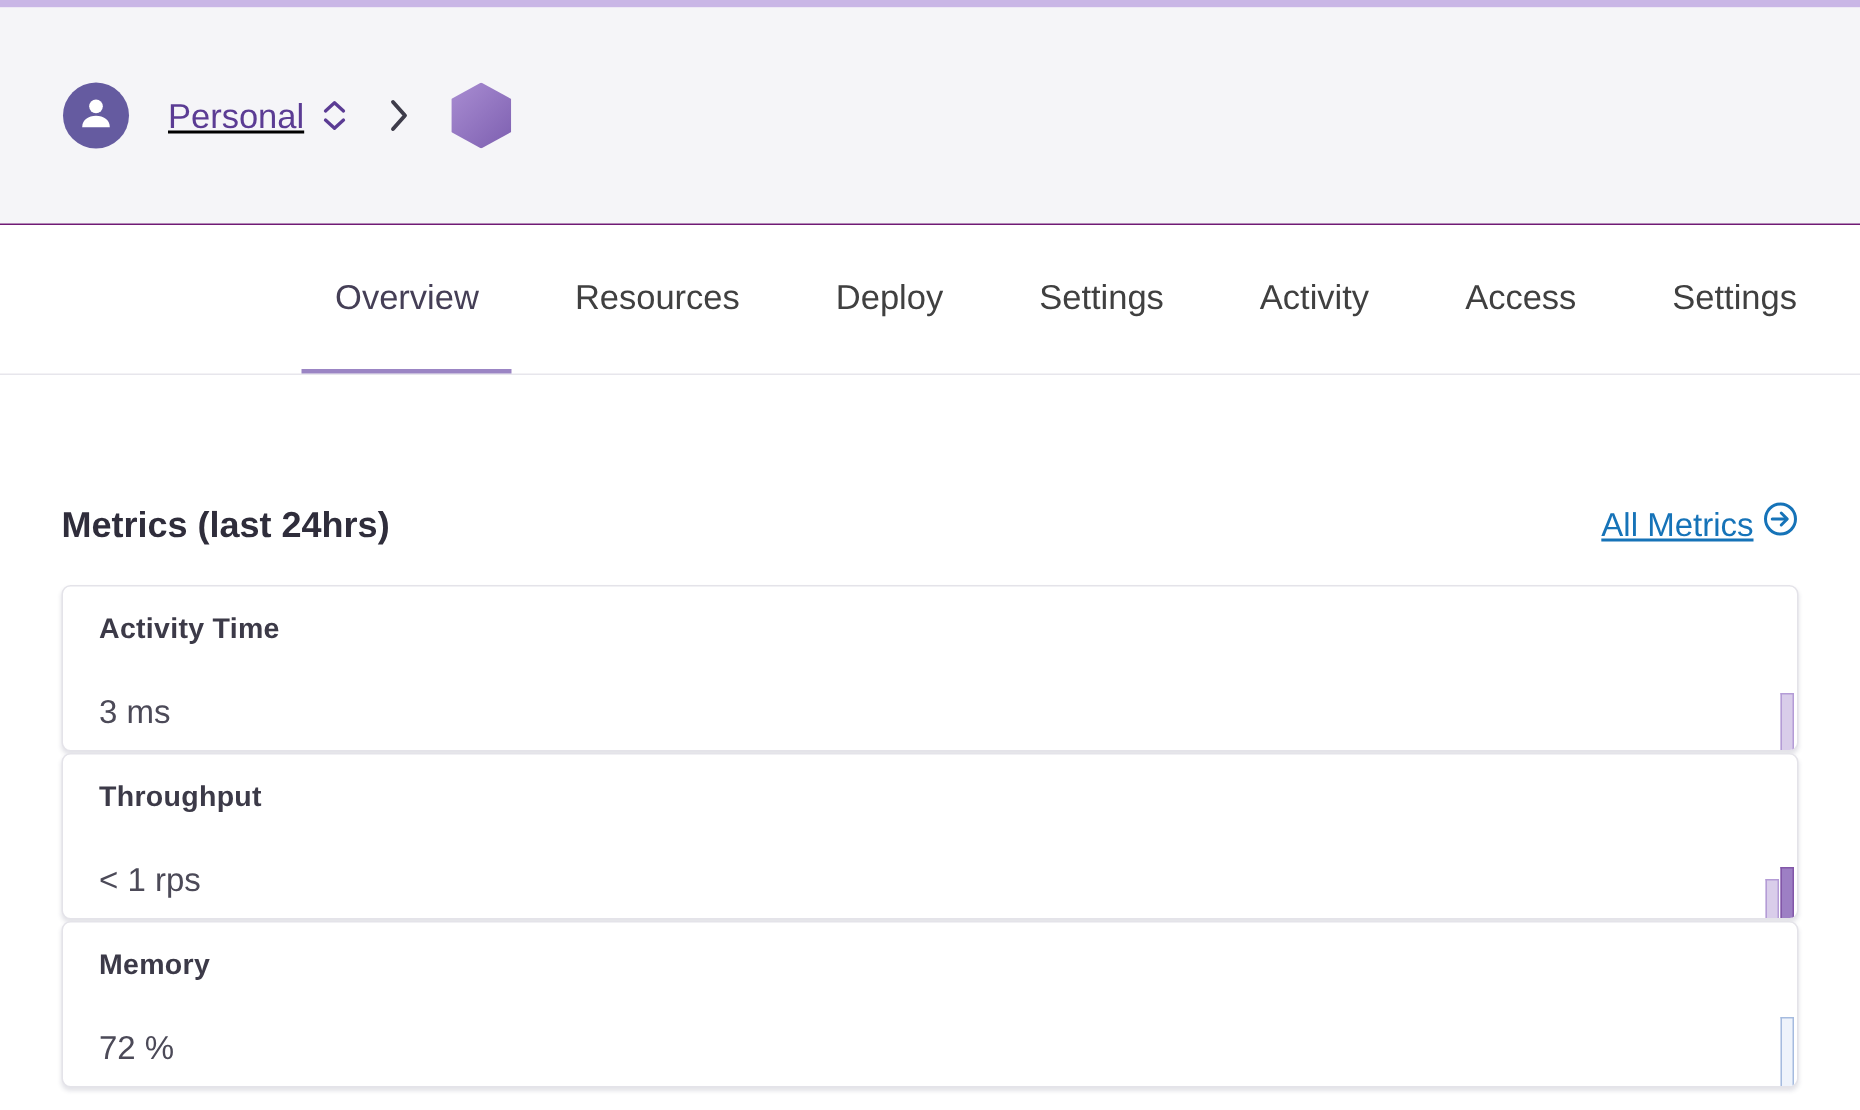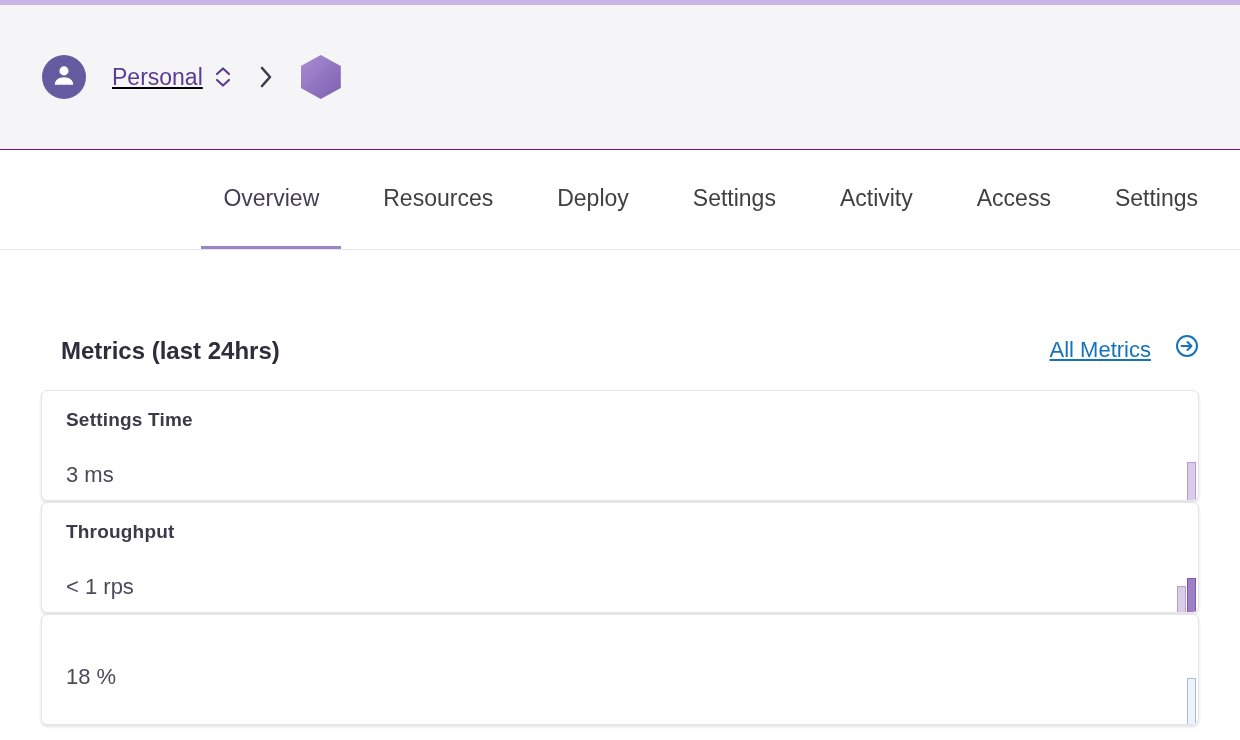--- a/index.html
+++ b/index.html
@@ -25,23 +25,23 @@
   
   .tabs { display:flex; align-items:stretch; height:100px; padding-left:20px;
     background:#ffffff; border-bottom:1px solid #e7e6ec;justify-content:flex-end; }
   .tab { display:flex; align-items:center; padding:0 22px; margin-right:20px;
     font-size:23px; color:#404040; border-bottom:3px solid transparent; cursor:pointer; }
   .tab.active { color:#453f56; border-bottom-color:#9b85c4; }
 
   
   .content { padding:0 41px; }
   .section-head { display:flex; justify-content:space-between; align-items:flex-end;
-    margin-top:84px; margin-bottom:24px; line-height:30px;margin-left:20px; }
+    margin-top:84px; margin-bottom:24px; line-height:30px; }
   .section-title { font-size:24px; color:#2f2d3b; }
-  .all-metrics { display:flex; align-items:center; gap:24px; color:#1673b8;
+  .all-metrics { display:flex; align-items:center; gap:6px; color:#1673b8;
     font-size:22px; cursor:pointer; }
   .all-metrics .label { text-decoration:underline; }
 
   
   .card { position:relative; height:111px; margin-bottom:1px; background:#ffffff;
     border:1px solid #e4e3e9; border-radius:6px; padding:18px 24px;
     box-shadow:0 2px 3px rgba(60,60,90,0.14); overflow:hidden; }
   .card-title { font-size:19px; font-weight:bold; color:#3c3a48; letter-spacing:0.2px; }
   .card-value { font-size:22px; color:#4c4a58; margin-top:31px; }
   .spark { position:absolute; right:2px; bottom:0; display:flex; align-items:flex-end; gap:1px; }
@@ -103,36 +103,37 @@
         <svg width="24" height="24" viewBox="0 0 24 24">
           <circle cx="12" cy="12" r="10" fill="none" stroke="#1673b8" stroke-width="2"></circle>
           <path d="M6.5 12 H16" fill="none" stroke="#1673b8" stroke-width="2" stroke-linecap="round"></path>
           <path d="M12.5 8 L16.5 12 L12.5 16" fill="none" stroke="#1673b8" stroke-width="2" stroke-linecap="round" stroke-linejoin="round"></path>
         </svg>
       </span>
     </a>
   </div>
 
   <div class="card">
-    <div class="card-title">Settings Time</div>
+    <div class="card-title">Activity Time</div>
     <div class="card-value">3 ms</div>
     <div class="spark">
         <div class="bar" style="height: 38px; background: rgb(217, 205, 234); border-top: 1px solid rgb(180, 156, 214); border-right: 1px solid rgb(180, 156, 214); border-bottom: none; border-left: 1px solid rgb(180, 156, 214); border-image: initial;"></div>
       </div>
   </div>
 
   <div class="card">
     <div class="card-title">Throughput</div>
     <div class="card-value">&lt; 1 rps</div>
     <div class="spark">
         <div class="bar" style="height: 26px; background: rgb(217, 205, 234); border-top: 1px solid rgb(180, 156, 214); border-right: 1px solid rgb(180, 156, 214); border-bottom: none; border-left: 1px solid rgb(180, 156, 214); border-image: initial;"></div>
         <div class="bar" style="height: 34px; background: rgb(157, 127, 196); border-top: 1px solid rgb(130, 87, 168); border-right: 1px solid rgb(130, 87, 168); border-bottom: none; border-left: 1px solid rgb(130, 87, 168); border-image: initial;"></div>
       </div>
   </div>
 
   <div class="card">
-    <div class="card-value">18 %</div>
+    <div class="card-title">Memory</div>
+    <div class="card-value">72 %</div>
     <div class="spark">
         <div class="bar" style="height: 46px; background: rgb(238, 243, 251); border-top: 1px solid rgb(165, 187, 223); border-right: 1px solid rgb(165, 187, 223); border-bottom: none; border-left: 1px solid rgb(165, 187, 223); border-image: initial;"></div>
       </div>
   </div>
 
 </main>
 
 </body></html>

